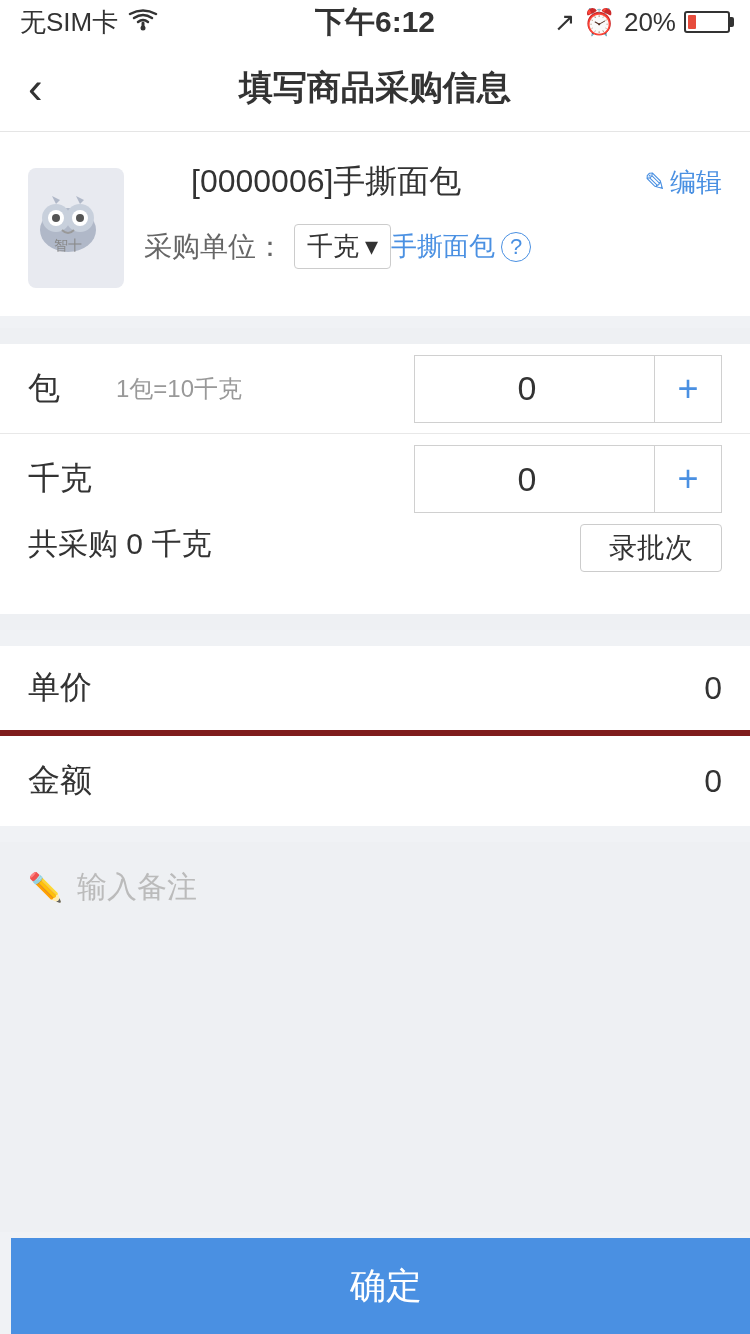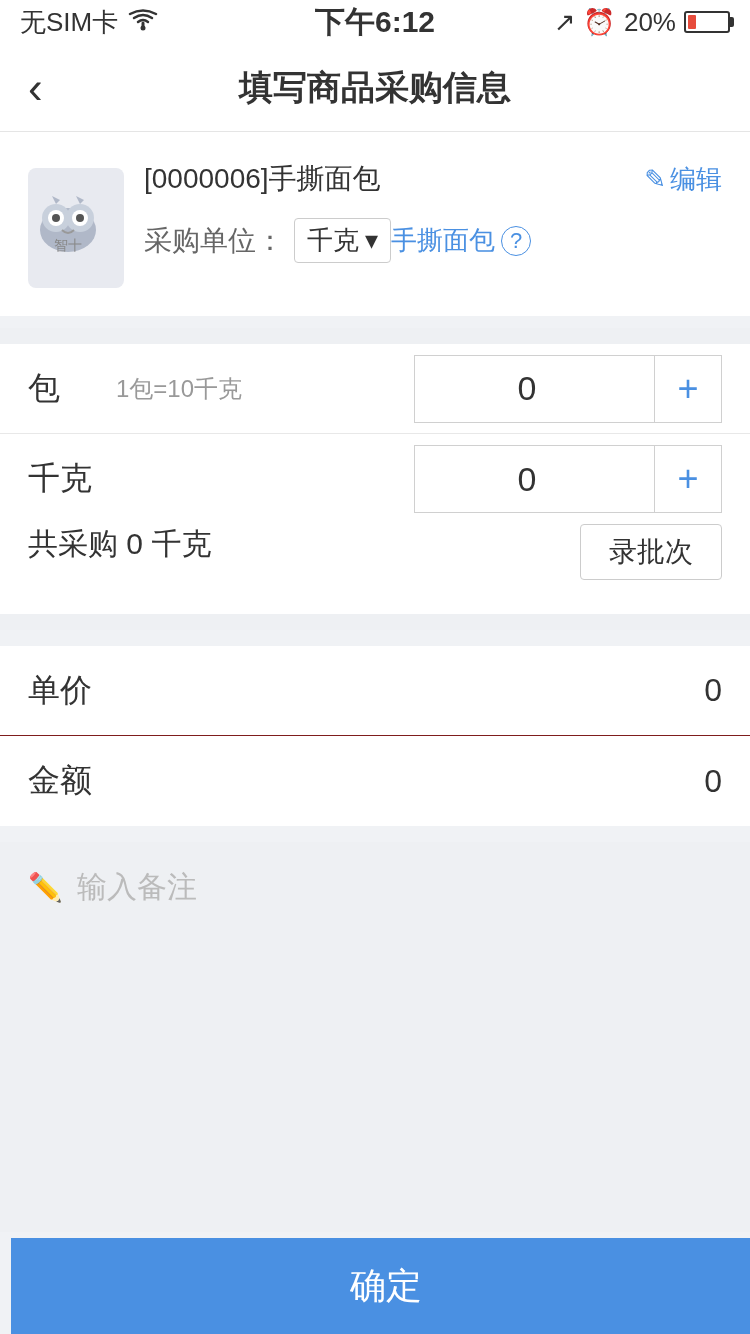--- a/index.html
+++ b/index.html
@@ -126,23 +126,24 @@
     .product-info {
       flex: 1;
     }
     .product-header {
       display: flex;
       align-items: center;
       justify-content: space-between;
       margin-bottom: 20px;
     }
     .product-name {
-      font-size: 28px;
+      font-size: 32px;
       color: #333;
       font-weight: 500;
+      margin-left: 47px;
     }
     .edit-btn {
       font-size: 26px;
       color: #4a90e2;
       display: flex;
       align-items: center;
       gap: 4px;
       cursor: pointer;
     }
     .product-unit-row {
@@ -244,42 +245,42 @@
     }
     .summary-text {
       font-size: 30px;
       color: #333;
     }
     .summary-text span {
       color: #333;
       font-weight: 500;
     }
     .batch-btn {
-      height: 56px;
+      height: 48px;
       padding: 0 28px;
       border: 1px solid #ccc;
       background: #fff;
       font-size: 28px;
       color: #333;
       cursor: pointer;
       border-radius: 4px;
     }
 
     
     .price-section {
       background: #fff;
       margin-top: 16px;
     }
     .price-row {
       display: flex;
       align-items: center;
       justify-content: space-between;
       padding: 0 28px;
       height: 90px;
-      border-bottom: 1px solid #7f1d1d;
+      border-bottom: 6px solid #7f1d1d;
     }
     .price-row:last-child {
       border-bottom: none;
     }
     .price-row-label {
       font-size: 32px;
       color: #333;
     }
     .price-row-value {
       font-size: 32px;

